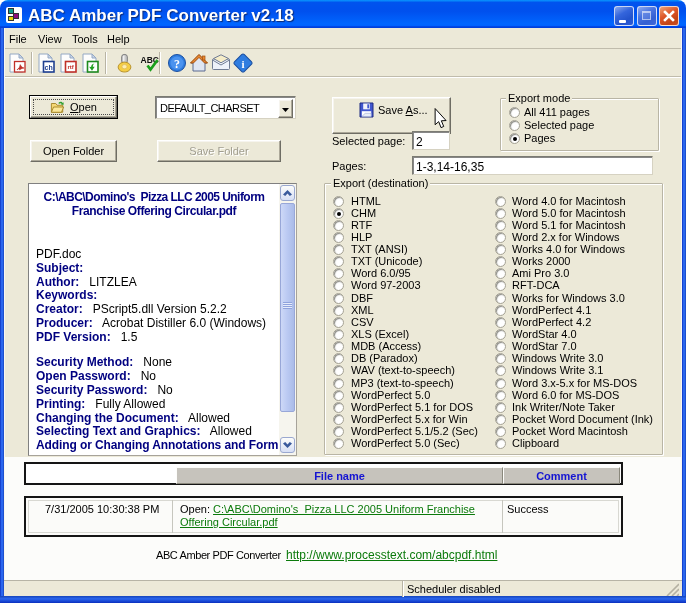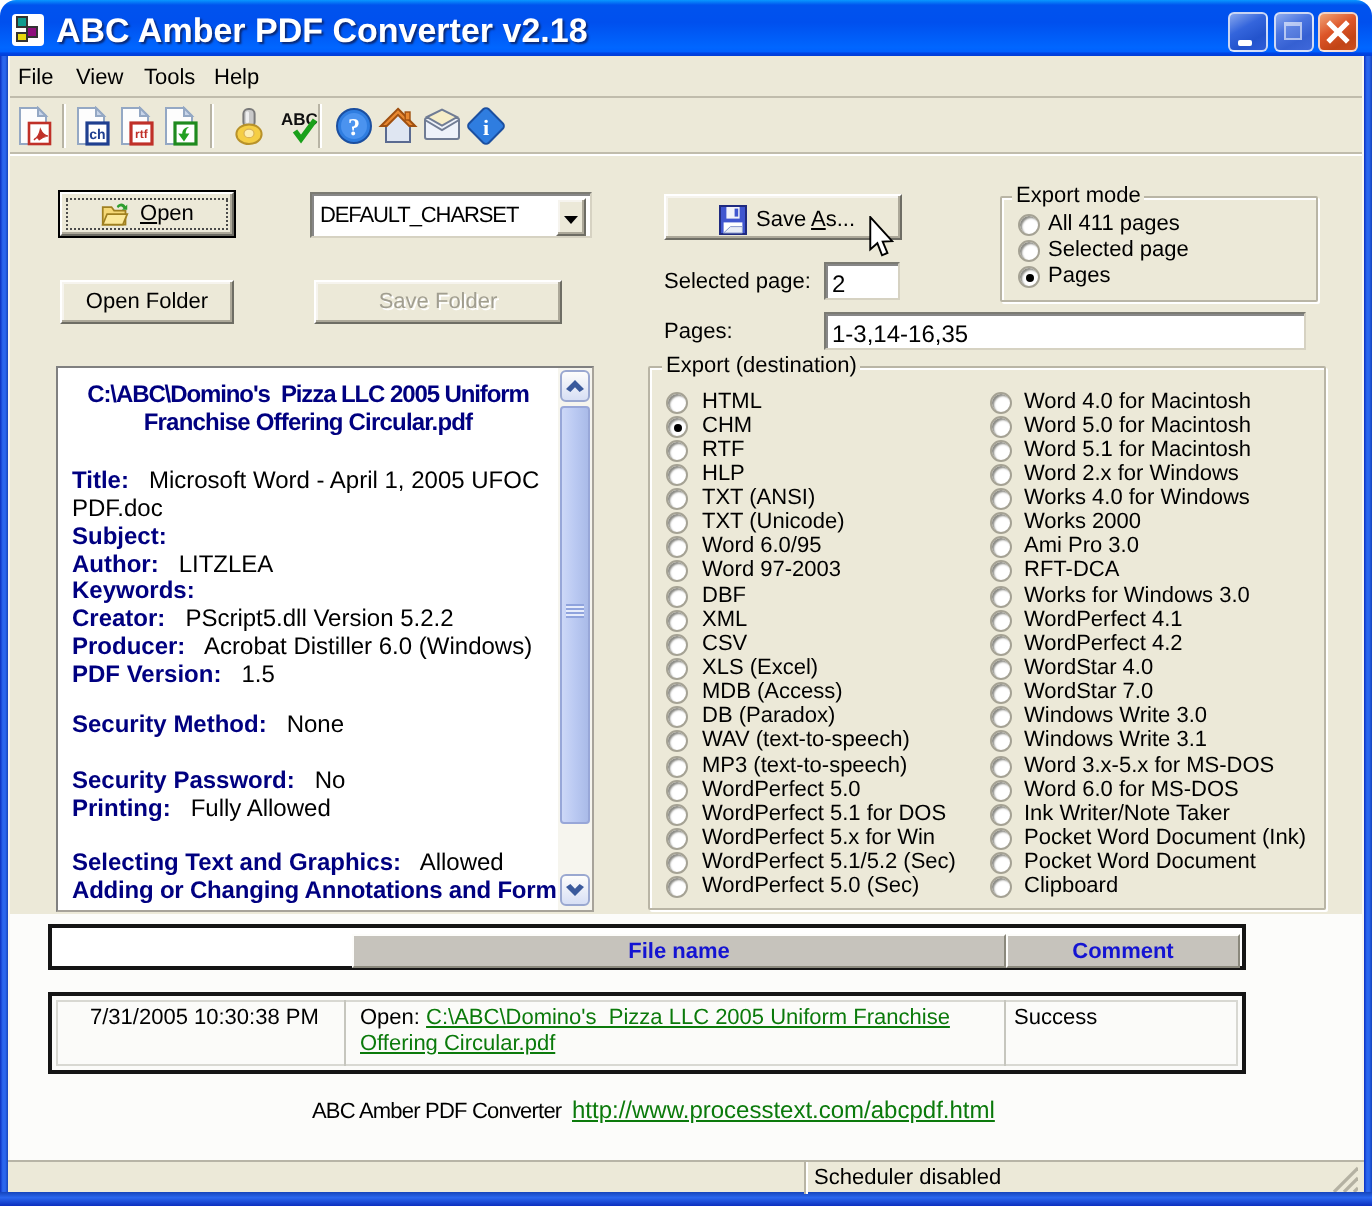--- a/index.html
+++ b/index.html
@@ -149,21 +149,21 @@
       <path d="M9 3.5c1.5-2 4-2 5 0l1-1v3h-3l0.8-0.8c-0.8-1.4-2.2-1.4-3 0z" fill="#2f9e2f"></path>
     </svg>
   <span class="abs" style="left:40px;top:5px"><u>O</u>pen</span>
 </div>
 <div class="abs sunken" style="left:155px;top:96px;width:141px;height:23px">
   <span class="abs" style="left:4px;top:5px;letter-spacing:-0.55px">DEFAULT_CHARSET</span>
   <div class="abs btn" style="right:2px;top:2px;width:15px;height:19px"><svg width="7" height="4" viewBox="0 0 7 4" style="margin-top:8px">
         <path d="M0 0h7l-3.5 4z" fill="#000"></path>
       </svg></div>
 </div>
-<div class="abs btn" style="left:332px;top:97px;width:119px;height:23px">
+<div class="abs btn" style="left:332px;top:97px;width:119px;height:37px">
   <svg class="abs" style="left:26px;top:4px" width="15" height="16" viewBox="0 0 15 16">
       <path d="M1 1h13v14H1z" fill="#4056cf" stroke="#1f2a80"></path>
       <rect x="4.2" y="1.5" width="6.6" height="5.8" fill="#f2f3fa"></rect>
       <rect x="8.3" y="2.3" width="1.8" height="4" fill="#4056cf"></rect>
       <path d="M2.8 9.2h9.4v5.3H2.8z" fill="#fff"></path>
       <path d="M2.8 14.5l3.4-3.2h6v3.2z" fill="#e8ecf6" stroke="#8899cc" stroke-width=".5"></path>
     </svg>
   <span class="abs" style="left:45px;top:6px">Save <u>A</u>s...</span>
 </div>
 
@@ -183,31 +183,32 @@
     <span class="abs" style="left:3px;top:3px;font-size:12px">2</span>
   </div>
 <span class="abs" style="left:332px;top:160px">Pages:</span>
 <div class="abs sunken" style="left:412px;top:156px;width:241px;height:19px">
     <span class="abs" style="left:3px;top:3px;font-size:12px">1-3,14-16,35</span>
   </div>
 
 <div class="abs" id="pnl">
   <div class="t" style="top:6px;left:0;width:250px;text-align:center;letter-spacing:-0.55px"><b>C:\ABC\Domino's&nbsp; Pizza LLC 2005 Uniform</b></div>
   <div class="t" style="top:20px;left:0;width:250px;text-align:center;letter-spacing:-0.4px"><b>Franchise Offering Circular.pdf</b></div>
-  <div class="t" style="top:49px"><b>Title:</b>&nbsp;&nbsp; Microsoft Word - April 1, 2005 UFOC</div>
   <div class="t" style="top:63px">PDF.doc</div>
   <div class="t" style="top:77px"><b>Subject:</b></div>
   <div class="t" style="top:91px"><b>Author:</b>&nbsp;&nbsp; LITZLEA</div>
   <div class="t" style="top:104px"><b>Keywords:</b></div>
   <div class="t" style="top:118px"><b>Creator:</b>&nbsp;&nbsp; PScript5.dll Version 5.2.2</div>
   <div class="t" style="top:132px"><b>Producer:</b>&nbsp;&nbsp; Acrobat Distiller 6.0 (Windows)</div>
   <div class="t" style="top:146px"><b>PDF Version:</b>&nbsp;&nbsp; 1.5</div>
   <div class="t" style="top:171px"><b>Security Method:</b>&nbsp;&nbsp; None</div>
+  <div class="t" style="top:185px"><b>Open Password:</b>&nbsp;&nbsp; No</div>
   <div class="t" style="top:199px"><b>Security Password:</b>&nbsp;&nbsp; No</div>
   <div class="t" style="top:213px"><b>Printing:</b>&nbsp;&nbsp; Fully Allowed</div>
+  <div class="t" style="top:227px"><b>Changing the Document:</b>&nbsp;&nbsp; Allowed</div>
   <div class="t" style="top:240px"><b>Selecting Text and Graphics:</b>&nbsp;&nbsp; Allowed</div>
   <div class="t" style="top:254px;letter-spacing:-0.1px"><b>Adding or Changing Annotations and Form</b></div>
   <div id="sb">
 <div class="abs" style="left:1px;top:1px;width:15px;height:16px;background:linear-gradient(180deg,#fdfdfb,#d7dff5);border:1px solid #9aa8d0;border-radius:3px"><svg width="9" height="6" viewBox="0 0 9 6" style="margin:4px 2px">
           <path d="M4.5 0 L9 4.5 L6.8 6 L4.5 3.6 L2.2 6 L0 4.5z" fill="#3a5a9c"></path>
         </svg></div>
 <div class="abs" style="left:1px;top:19px;width:15px;height:209px;background:linear-gradient(90deg,#cdd8f7,#bac9f2 50%,#aabbE8);border:1px solid #98a7d8;border-radius:2px"></div>
 <div class="abs" style="left:4px;top:118px;width:9px;height:7px;background:repeating-linear-gradient(180deg,#8fa3dd 0 1px,#e6ecfb 1px 2px)"></div>
 <div class="abs" style="left:1px;top:253px;width:15px;height:16px;background:linear-gradient(180deg,#fdfdfb,#d7dff5);border:1px solid #9aa8d0;border-radius:3px"><svg width="9" height="6" viewBox="0 0 9 6" style="margin:4px 2px">
           <path d="M4.5 6 L0 1.5 L2.2 0 L4.5 2.4 L6.8 0 L9 1.5z" fill="#3a5a9c"></path>
@@ -289,21 +290,21 @@
 <span class="abs rlab" style="left:351px;top:401px">WordPerfect 5.1 for DOS</span>
 <div class="abs radio" style="left:495px;top:402px"></div>
 <span class="abs rlab" style="left:512px;top:401px">Ink Writer/Note Taker</span>
 <div class="abs radio" style="left:333px;top:414px"></div>
 <span class="abs rlab" style="left:351px;top:413px">WordPerfect 5.x for Win</span>
 <div class="abs radio" style="left:495px;top:414px"></div>
 <span class="abs rlab" style="left:512px;top:413px">Pocket Word Document (Ink)</span>
 <div class="abs radio" style="left:333px;top:426px"></div>
 <span class="abs rlab" style="left:351px;top:425px">WordPerfect 5.1/5.2 (Sec)</span>
 <div class="abs radio" style="left:495px;top:426px"></div>
-<span class="abs rlab" style="left:512px;top:425px">Pocket Word Document</span>
+<span class="abs rlab" style="left:512px;top:425px">Pocket Word Macintosh</span>
 <div class="abs radio" style="left:333px;top:438px"></div>
 <span class="abs rlab" style="left:351px;top:437px">WordPerfect 5.0 (Sec)</span>
 <div class="abs radio" style="left:495px;top:438px"></div>
 <span class="abs rlab" style="left:512px;top:437px">Clipboard</span>
 
 <div class="abs" style="left:5px;top:457px;width:676px;height:123px;background:#fcfcfa"></div>
 
 <div class="abs" id="hdr">
   <div class="c" style="left:150px;width:327px">File name</div>
   <div class="c" style="left:477px;width:117px">Comment</div>

